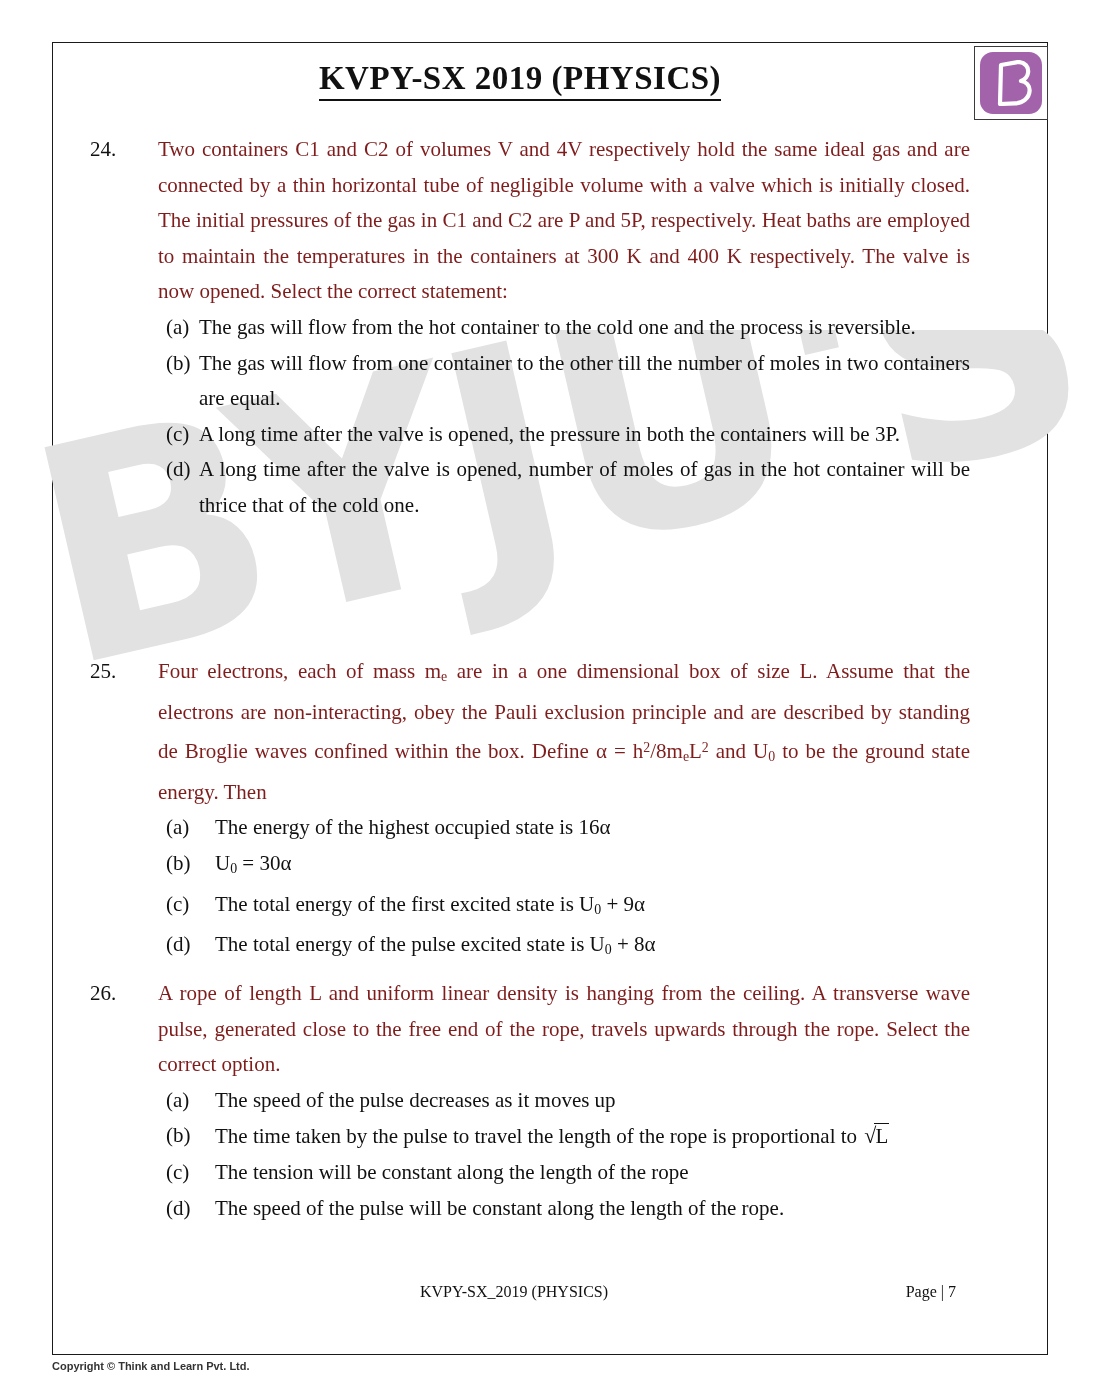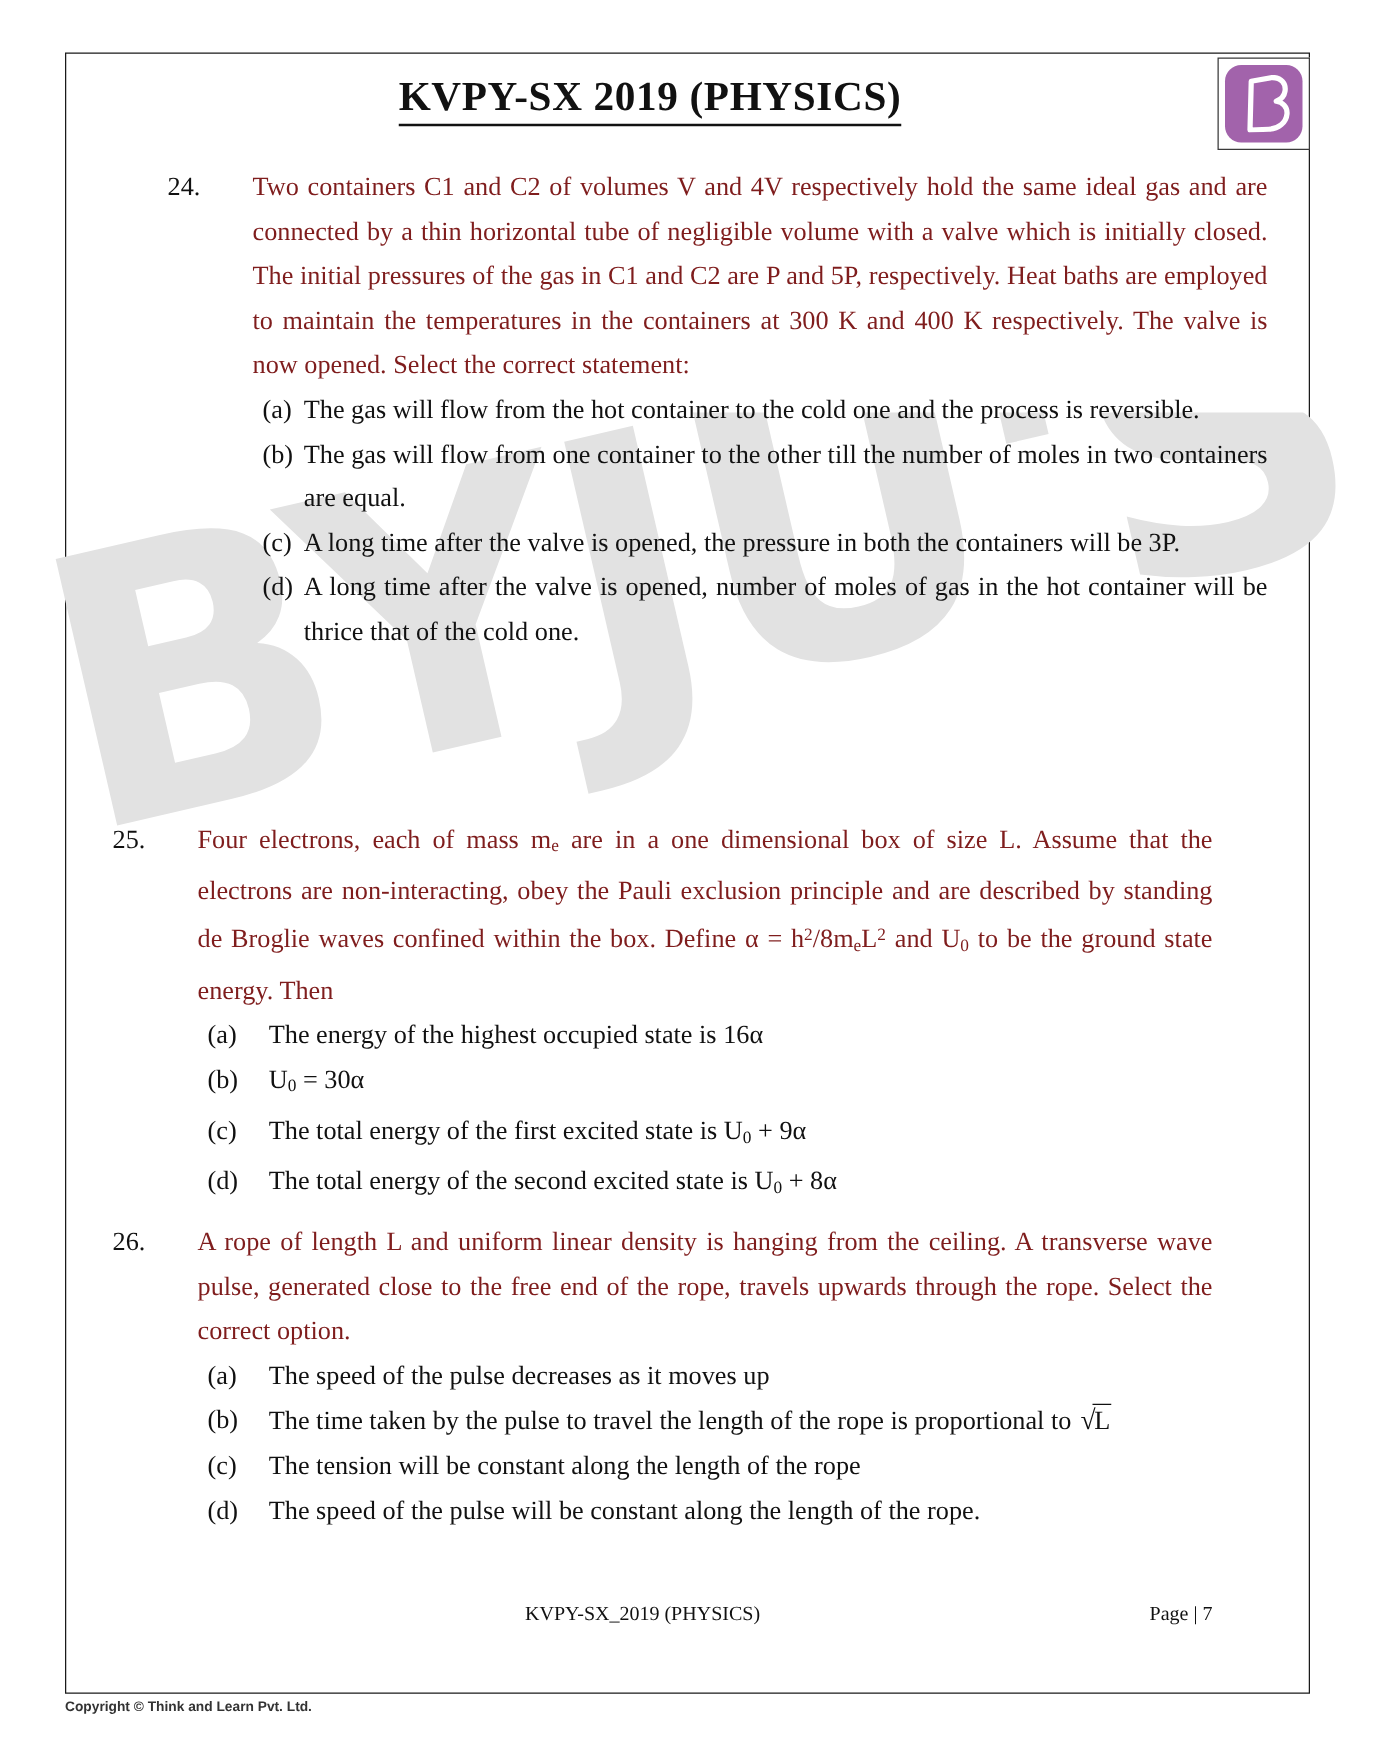--- a/index.html
+++ b/index.html
@@ -181,21 +181,21 @@
     position: absolute;
     left: 90px;
     top: 1283px;
     width: 890px;
     display: flex;
     justify-content: space-between;
     font-size: 16px;
     color: #111111;
   }
   #footer .f-left { margin-left: 330px; }
-  #footer .f-right { margin-right: 10px; }
+  #footer .f-right { margin-right: 24px; }
 
   #copyright {
     position: absolute;
     left: 52px;
     top: 1360px;
     font-family: "Liberation Sans", sans-serif;
     font-size: 11px;
     color: #333333;
     z-index: 3;
     font-weight: bold;
@@ -217,21 +217,21 @@
   </div>
 
   <div id="logo-box">
     <div class="logo-tile">
       <svg width="44" height="46" viewBox="0 0 44 46">
         <path d="M12 5 L29 2 C36 2 40 7 39 13 C38.4 17 35.6 19.6 32 21 C37 21.6 41 25.4 40.6 31 C40 38.4 33.6 43 26 43.4 L11 44 Z" fill="none" stroke="#ffffff" stroke-width="4.2" stroke-linejoin="round" stroke-linecap="round"></path>
       </svg>
     </div>
   </div>
 
-  <div class="qblock" style="top:132px;margin-left:44px;">
+  <div class="qblock" style="top:132px;">
     <div class="qrow">
       <div class="qnum">24.</div>
       <div class="qbody">
         <div class="qstem">Two containers C1 and C2 of volumes V and 4V respectively hold the same ideal gas and are connected by a thin horizontal tube of negligible volume with a valve which is initially closed. The initial pressures of the gas in C1 and C2 are P and 5P, respectively. Heat baths are employed to maintain the temperatures in the containers at 300 K and 400 K respectively. The valve is now opened. Select the correct statement:</div>
         <div class="opts">
           <div class="opt">
             <span class="lab">(a)</span>
             <span class="txt">The gas will flow from the hot container to the cold one and the process is reversible.</span>
           </div>
           <div class="opt">
@@ -264,21 +264,21 @@
           <div class="opt">
             <span class="lab">(b)</span>
             <span class="txt nojustify"><span>U</span><sub>0</sub><span> = 30α</span></span>
           </div>
           <div class="opt">
             <span class="lab">(c)</span>
             <span class="txt nojustify"><span>The total energy of the first excited state is U</span><sub>0</sub><span> + 9α</span></span>
           </div>
           <div class="opt">
             <span class="lab">(d)</span>
-            <span class="txt nojustify"><span>The total energy of the second excited state is U</span><sub>0</sub><span> + 8α</span></span>
+            <span class="txt nojustify"><span>The total energy of the pulse excited state is U</span><sub>0</sub><span> + 8α</span></span>
           </div>
         </div>
       </div>
     </div>
   </div>
 
   <div class="qblock" style="top:976px;">
     <div class="qrow">
       <div class="qnum">26.</div>
       <div class="qbody">

